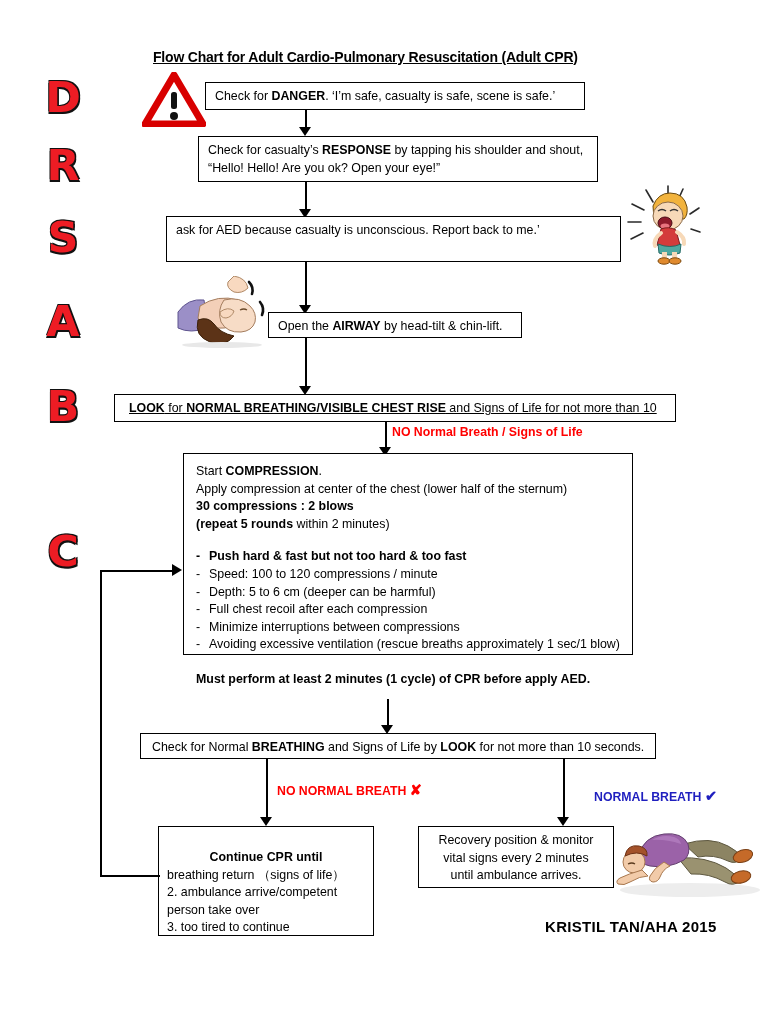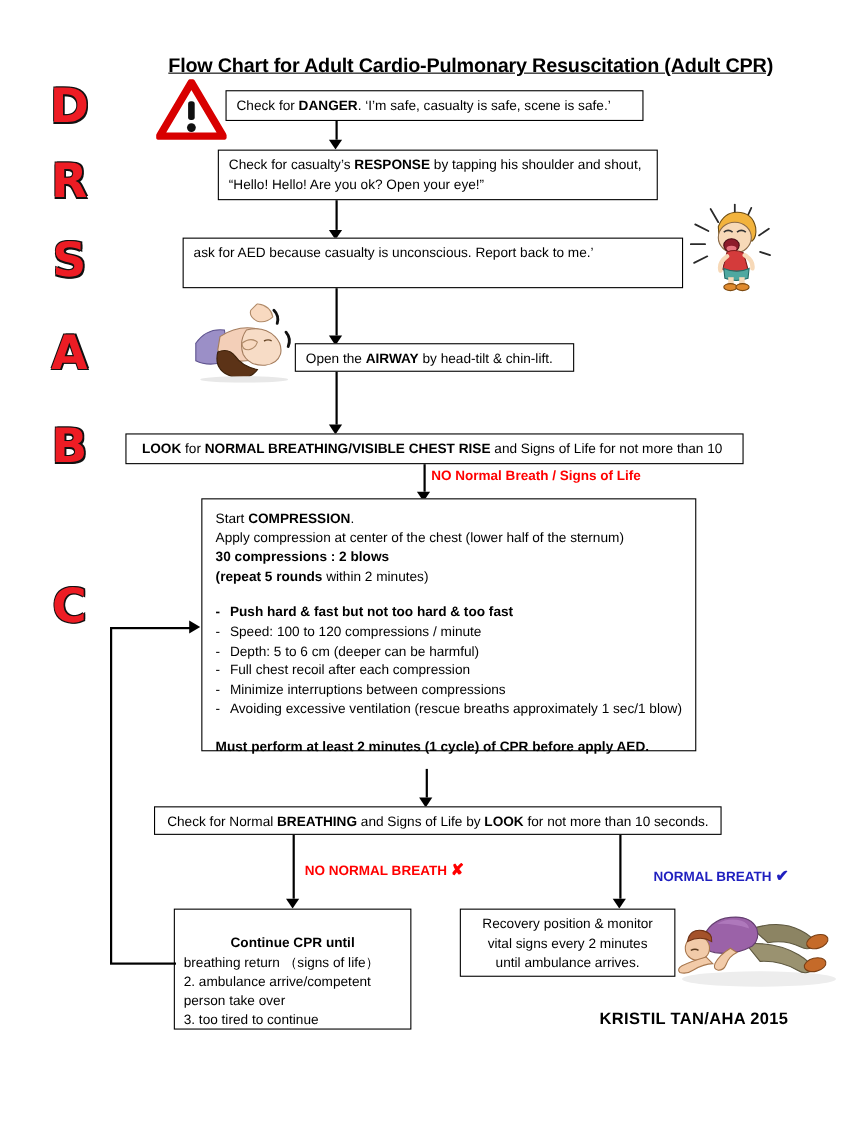--- a/index.html
+++ b/index.html
@@ -14,21 +14,21 @@
     color: #000;
     overflow: hidden;
   }
   #sheet { position: absolute; left: 0; top: 0; width: 768px; height: 1024px; }
 
   .abs { position: absolute; }
 
   
   #title {
     left: 153px; top: 49px; width: 500px;
-    font-size: 18px; font-weight: bold;
+    font-size: 14px; font-weight: bold;
     text-decoration: underline;
     letter-spacing: -0.2px;
     white-space: nowrap;
   }
 
   
   .drs-letter {
     font-size: 43px; font-weight: bold;
     color: #ED1C24;
     font-family: "DejaVu Sans", sans-serif;
@@ -195,29 +195,29 @@
     </svg>
   </div>
 
   <div class="abs box" style="left:268px; top:312px; width:254px; height:26px;">
     <span>Open the </span><b>AIRWAY</b><span> by head-tilt &amp; chin-lift.</span>
   </div>
 
   <div class="abs vline" style="left:305px; top:338px; height:48px;"></div>
   <div class="abs arrow-down" style="left:299px; top:386px;"></div>
 
-  <div class="abs box" style="left:114px; top:394px; width:562px; height:28px; padding-left:14px;">
+  <div class="abs box" style="left:114px; top:394px; width:562px; height:28px; padding-left:14px;text-decoration:underline;">
     <b>LOOK</b><span> for </span><b>NORMAL BREATHING/VISIBLE CHEST RISE</b><span> and Signs of Life for not more than 10</span>
   </div>
 
   <div class="abs vline" style="left:385px; top:422px; height:25px;"></div>
   <div class="abs arrow-down" style="left:379px; top:447px;"></div>
   <div class="abs lbl-red" style="left:392px; top:425px;">NO Normal Breath / Signs of Life</div>
 
-  <div class="abs box" style="left:183px; top:453px; width:450px; height:230px; padding:9px 12px;">
+  <div class="abs box" style="left:183px; top:453px; width:450px; height:202px; padding:9px 12px;">
     <div>
       <span>Start </span><b>COMPRESSION</b><span>.</span>
     </div>
     <div>Apply compression at center of the chest (lower half of the sternum)</div>
     <div style="font-weight:bold;">30 compressions : 2 blows</div>
     <div><b>(repeat 5 rounds</b><span> within 2 minutes)</span></div>
 
     <ul class="bullets" style="margin-top:15px;">
       <li style="font-weight:bold;">
         <span class="dash">-</span><span>Push hard &amp; fast but not too hard &amp; too fast</span>

